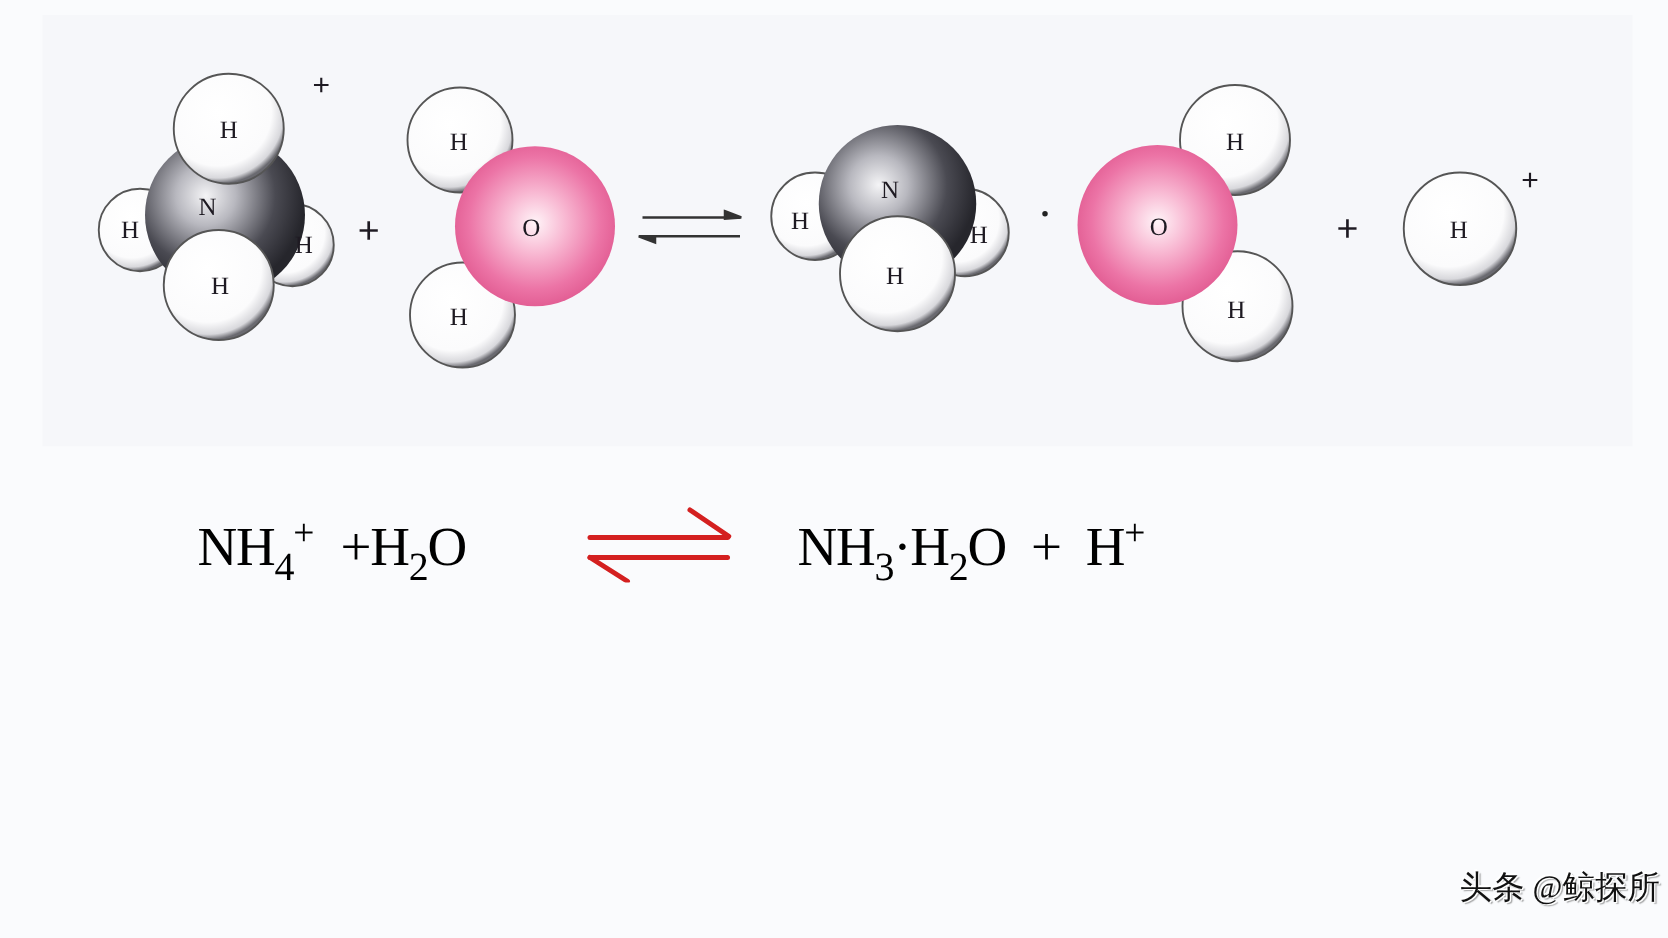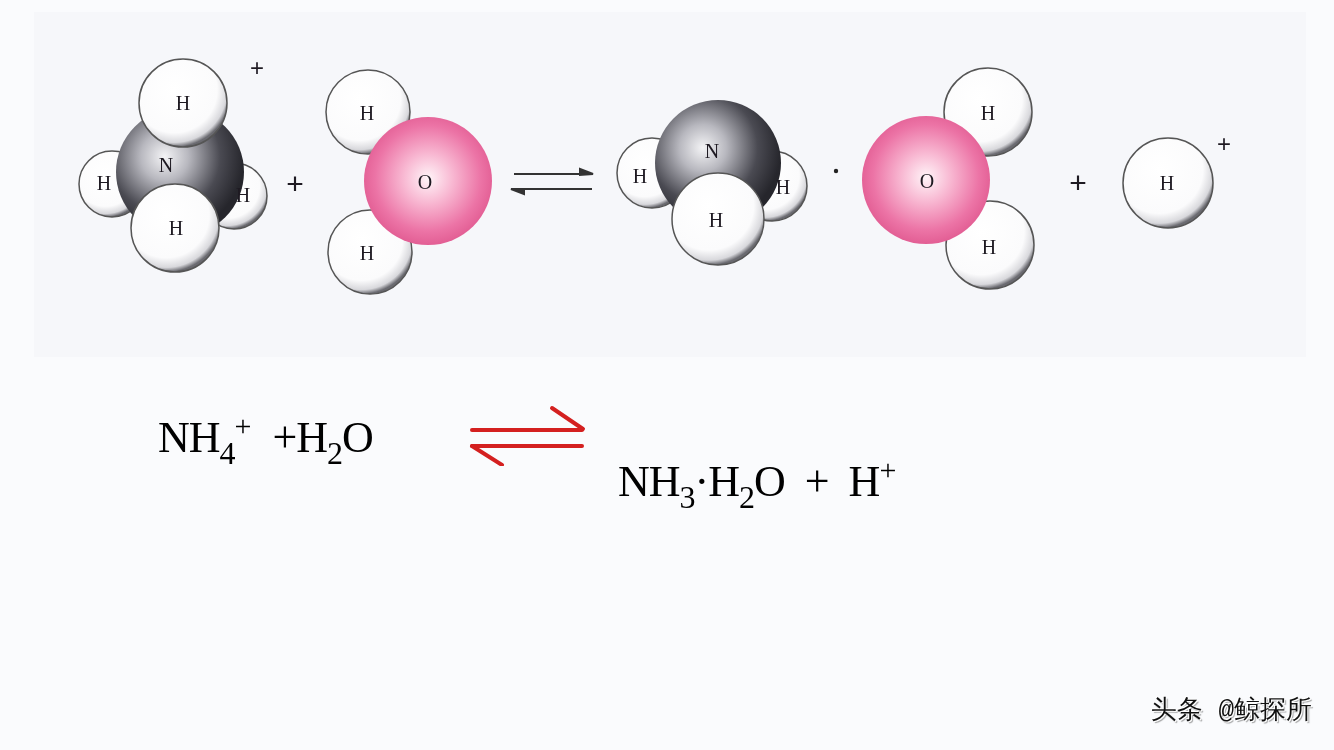--- a/index.html
+++ b/index.html
@@ -18,28 +18,28 @@
 
   .equation {
     position: absolute; top: 408px; height: 70px;
     color: #000000; font-size: 44px; line-height: 60px; white-space: nowrap;
     font-family: "Liberation Serif", "DejaVu Serif", serif;
     letter-spacing: -1px;
   }
   .equation sub { font-size: 32px; vertical-align: -12px; line-height: 0; }
   .equation sup { font-size: 30px; vertical-align: 16px; line-height: 0; }
   .eq-left { left: 158px; }
-  .eq-right { left: 618px; margin-top: 44px; }
+  .eq-right { left: 638px; }
   .gap1 { display: inline-block; width: 22px; }
   .gap2 { display: inline-block; width: 20px; }
   .eq-arrow { position: absolute; left: 466px; top: 402px; width: 124px; height: 64px; }
 
   .watermark {
-    position: absolute; right: 22px; top: 692px;
-    font-family: Liberation Mono, monospace;
+    position: absolute; right: 6px; top: 692px;
+    font-family: Liberation Serif, serif;
     font-size: 26px; color: #111; letter-spacing: 0px;
     text-shadow: 1px 1px 0 #fff, -1px -1px 0 #fff, 2px 2px 1px rgba(0,0,0,0.35);
   }
 </style>
 </head>
 <body>
 
 <div class="panel"></div>
 
 <svg class="mol" viewBox="0 0 1334 360">

